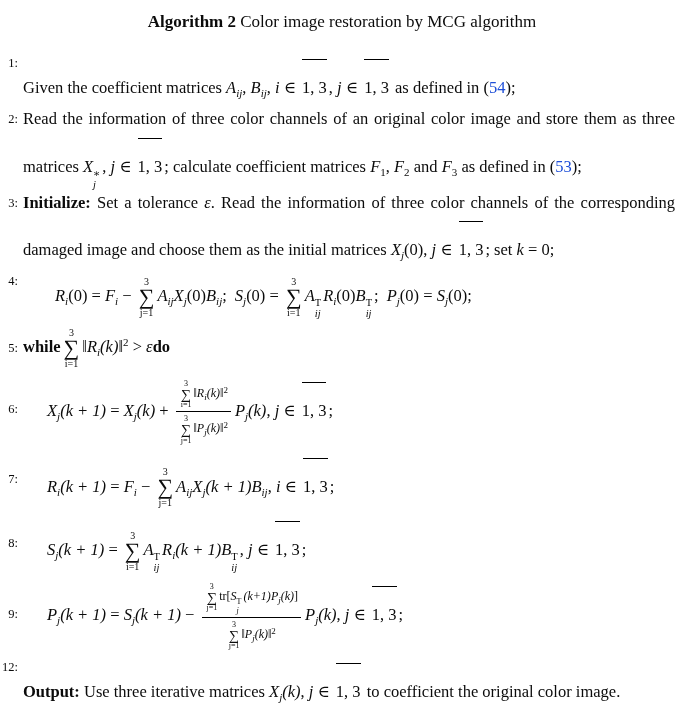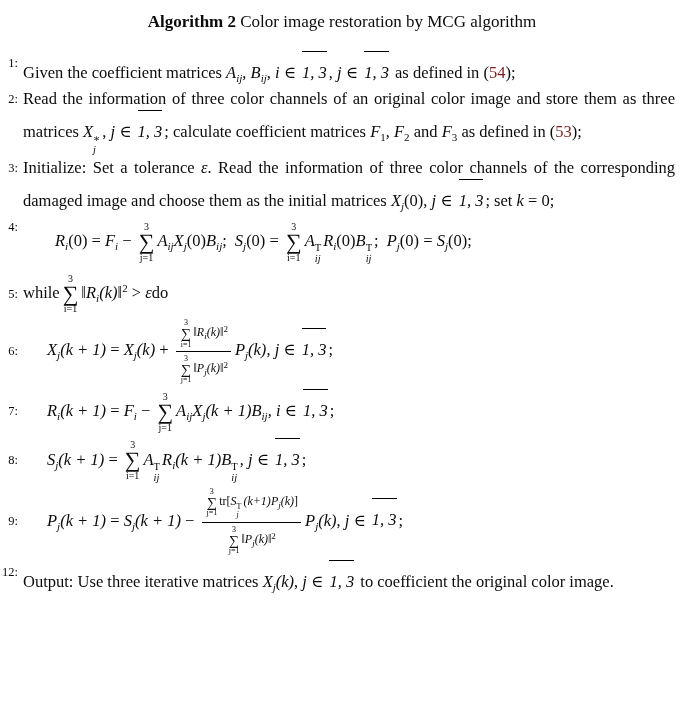--- a/index.html
+++ b/index.html
@@ -19,27 +19,27 @@
   .ln.c { align-items:center; margin:5px 0; }
   .num { flex:0 0 23px; text-align:right; padding-right:5px; font-size:12.5px;
          white-space:nowrap; padding-top:3.5px; }
   .ln.c .num { padding-top:0; }
   .bd { flex:1 1 auto; padding-right:4px; }
   .just { text-align:justify; }
   .eqi { display:inline-block; padding-left:24px; }
   .eq4 { margin:7px 0 4px 32px; }
   .v  { font-style:italic; }
   .fi { font-style:italic; }
-  .bold { font-weight:400; }
-  .ref { color:#7f1d1d; }
+  .bold { font-weight:700; }
+  .ref { color:#1d4ed8; }
   .sb  { font-size:11px; font-style:italic; vertical-align:-4px; }
   .sbn { font-size:11px; vertical-align:-4px; }
   .sp  { font-size:11px; vertical-align:6px; }
   .ov  { display:inline-block; border-top:1.4px solid #000; line-height:1.12;
-         padding-top:12px; margin:0 2px;font-style:italic; }
+         padding-top:19px; margin:8px 2px; }
   .ssk { display:inline-flex; flex-direction:column; align-items:flex-start;
          vertical-align:-5px; line-height:1.05; margin-right:2px; }
   .ssk .t { font-size:10.5px; }
   .ssk .b { font-size:10.5px; font-style:italic; }
   .sum { display:inline-flex; flex-direction:column; align-items:center;
          vertical-align:middle; line-height:1; margin:0 3px; }
   .sum .lt { font-size:10px; }
   .sum .sg { font-size:22px; line-height:0.95; }
   .sum .lb { font-size:10px; }
   .frac { display:inline-flex; flex-direction:column; vertical-align:middle;

